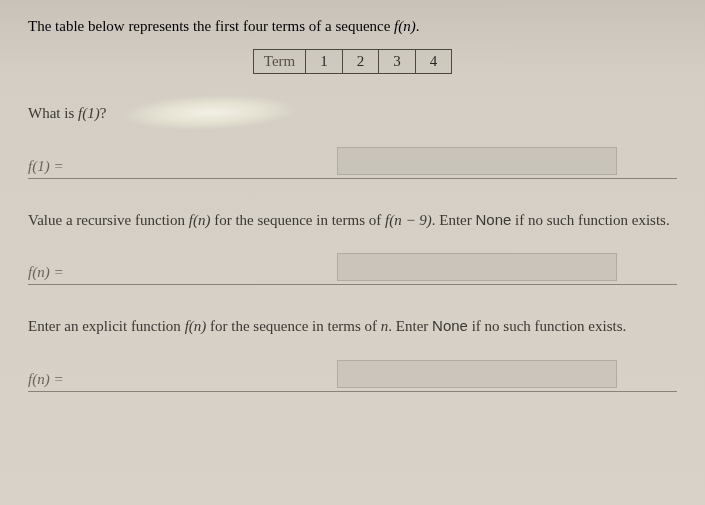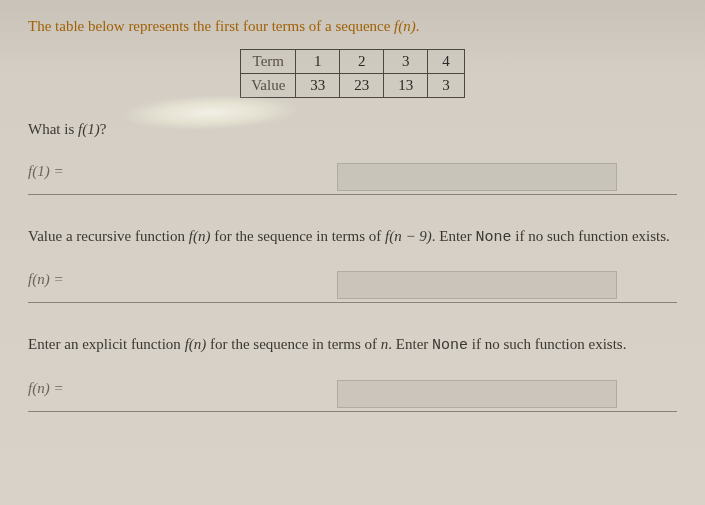--- a/index.html
+++ b/index.html
@@ -22,29 +22,29 @@
       left: 120px;
       width: 180px;
       height: 35px;
       background: radial-gradient(ellipse, rgba(255,255,245,0.7) 0%, rgba(255,255,230,0.4) 40%, transparent 70%);
       transform: rotate(-2deg);
       pointer-events: none;
     }
     .intro {
       font-size: 15px;
       margin-bottom: 14px;
-      color: #a16207;
+      color: #000000;
     }
     .math-i {
       font-style: italic;
       font-family: Georgia, serif;
     }
     table.seq {
       border-collapse: collapse;
-      margin: 0 auto 20px auto;
+      margin: 0 auto 28px auto;
       background: rgba(200,195,185,0.3);
     }
     table.seq td, table.seq th {
       border: 1px solid #4a4840;
       padding: 3px 14px;
       font-size: 15px;
       text-align: center;
       color: #2a2824;
       font-weight: normal;
     }
@@ -53,21 +53,21 @@
       padding: 3px 10px;
     }
     .question {
       font-size: 15px;
       color: #3a3832;
       margin-bottom: 22px;
       line-height: 1.5;
     }
     .input-row {
       display: flex;
-      align-items: flex-start;
+      align-items: flex-end;
       margin-bottom: 30px;
       border-bottom: 1px solid #888278;
       padding-bottom: 3px;
     }
     .input-label {
       font-size: 15px;
       color: #6a6458;
       font-style: italic;
       margin-right: 6px;
       white-space: nowrap;
@@ -78,47 +78,40 @@
       background: rgba(180,175,165,0.35);
       border: 1px solid rgba(120,115,105,0.3);
       margin-left: auto;
       margin-right: 60px;
       padding: 4px 8px;
       font-family: inherit;
       font-size: 14px;
       color: #2a2824;
     }
     .none-word {
-      font-family: Liberation Mono, monospace;
+      font-family: Liberation Sans, sans-serif;
     }
   </style>
 </head>
 <body>
 
 <div class="glare"></div>
 
 <p class="intro">
   <span>The table below represents the first four terms of a sequence </span><span class="math-i">f(n)</span><span>.</span>
 </p>
 
 <table class="seq">
   <tbody>
       <tr>
     <td class="lbl">Term</td>
     <td>1</td>
     <td>2</td>
     <td>3</td>
     <td>4</td>
-  </tr>
-  <tr>
-    <td class="lbl">Value</td>
-    <td>33</td>
-    <td>23</td>
-    <td>13</td>
-    <td>3</td>
   </tr>
 </tbody>
   </table>
 
 <p class="question">
   <span>What is </span><span class="math-i">f(1)</span><span>?</span>
 </p>
 
 <div class="input-row">
   <span class="input-label">f(1) =</span>

